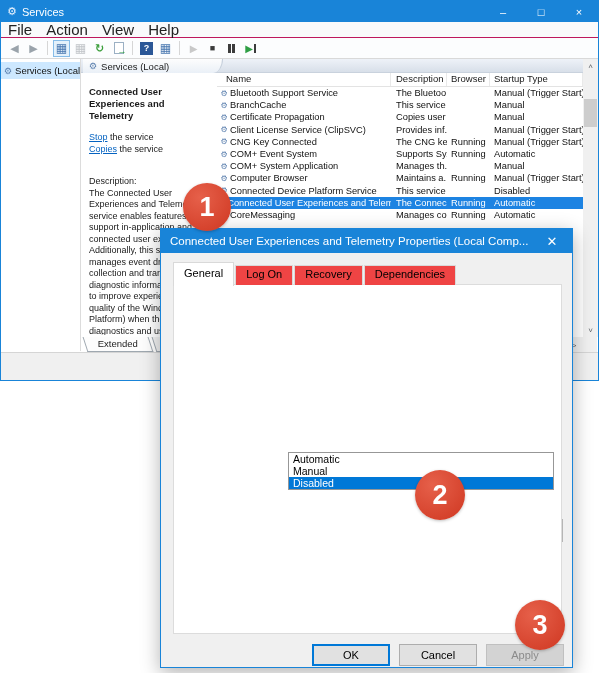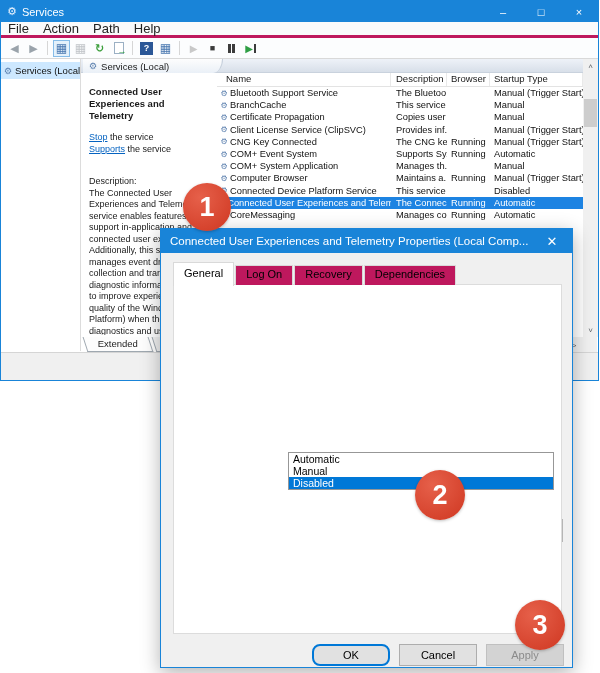--- a/index.html
+++ b/index.html
@@ -10,21 +10,21 @@
   
   #main-window { position:absolute; left:0; top:0; width:599px; height:381px;
     border:1px solid #1984d8; background:#fff; z-index:1; }
   .titlebar { position:absolute; left:0; top:0; right:0; height:21px; background:#1984d8;
     color:#fff; font-size:11px; display:flex; align-items:center; }
   .titlebar .app-icon { margin:0 5px 0 6px; font-size:11px; color:#eaf4ff; }
   .win-controls { position:absolute; right:0; top:0; height:21px; display:flex; }
   .win-btn { width:38px; height:21px; display:flex; align-items:center; justify-content:center;
     color:#fff; font-size:11px; }
   .menubar { position:absolute; left:0; top:21px; right:0; height:16px; background:#f9fafb;
-    border-bottom:3px solid #be185d; display:flex; align-items:center; font-size:13px; color:#222; }
+    border-bottom:1px solid #be185d; display:flex; align-items:center; font-size:15px; color:#222; }
   .menubar span { padding:0 7px; }
   .toolbar { position:absolute; left:0; top:37px; right:0; height:21px; background:#fcfdfe;
     border-bottom:1px solid #d9d9d9; display:flex; align-items:center; padding-left:4px; }
   .tb-ico { width:17px; height:17px; display:flex; align-items:center; justify-content:center;
     font-size:11px; margin:0 1px; }
   .tb-sep { width:1px; height:14px; background:#d6d6d6; margin:0 4px; }
   .ico-gray { color:#9aa3ab; }
   .ico-win { color:#4a78b0; font-size:12px; }
   .ico-active { background:#e4f1fb; border:1px solid #86bce8; }
   .ico-disabled { color:#c0c4c8; font-size:12px; }
@@ -107,21 +107,21 @@
   
   #dialog { position:absolute; left:160px; top:228px; width:413px; height:440px;
     background:#f0f0f0; border:1px solid #1984d8; box-shadow:0 5px 18px rgba(0,0,0,0.30);
     z-index:10; font-size:11px; color:#000; }
   .dlg-titlebar { position:absolute; left:0; top:0; right:0; height:24px; background:#1984d8;
     color:#fff; display:flex; align-items:center; padding-left:9px; font-size:11.5px;
     white-space:nowrap; overflow:hidden; }
   .dlg-close { position:absolute; right:0; top:0; width:40px; height:24px; display:flex;
     align-items:center; justify-content:center; color:#fff; font-size:13px; }
   .dlg-tabs { position:absolute; left:12px; top:33px; height:23px; display:flex; z-index:2; }
-  .dtab { height:20px; margin-top:3px; padding:2px 10px 0 10px; background:#be185d;
+  .dtab { height:20px; margin-top:3px; padding:2px 10px 0 10px; background:#ef4444;
     border:1px solid #d9d9d9; border-bottom:none; margin-right:1px; font-size:11px; }
   .dtab.active { height:24px; margin-top:0; padding-top:4px; background:#fff; position:relative; z-index:3; }
   .tab-page { position:absolute; left:12px; top:55px; width:389px; height:350px;
     background:#fff; border:1px solid #dcdcdc; z-index:1; }
   .fld-label { position:absolute; left:23px; font-size:11px; color:#000; }
   .fld-value { position:absolute; left:127px; font-size:11px; color:#000; }
   .desc-box { position:absolute; left:127px; top:113px; width:266px; height:36px;
     border:1px solid #c3c3c3; background:#fff; font-size:10.5px; line-height:15px;
     padding:2px 16px 0 4px; overflow:hidden; }
   .desc-box .spin { position:absolute; right:3px; font-size:8px; color:#666; }
@@ -172,21 +172,21 @@
       <div class="win-controls">
         <span class="win-btn">–</span>
         <span class="win-btn">□</span>
         <span class="win-btn">×</span>
       </div>
     </div>
 
     <div class="menubar">
       <span>File</span>
       <span>Action</span>
-      <span>Path</span>
+      <span>View</span>
       <span>Help</span>
     </div>
 
     <div class="toolbar">
       <span class="tb-ico ico-gray">◀</span>
       <span class="tb-ico ico-gray">▶</span>
       <span class="tb-sep"></span>
       <span class="tb-ico ico-win ico-active">▦</span>
       <span class="tb-ico ico-disabled">▦</span>
       <span class="tb-ico ico-refresh">↻</span>
@@ -223,21 +223,21 @@
       <div class="snap-tab">
         <span class="gear">⚙</span>
         <span>Services (Local)</span>
       </div>
     </div>
 
     <div class="extended-pane">
       <div class="svc-title">Connected User Experiences and Telemetry</div>
       <div class="svc-links">
         <div><a href="#">Stop</a><span> the service</span></div>
-        <div><a href="#">Supports</a><span> the service</span></div>
+        <div><a href="#">Copies</a><span> the service</span></div>
       </div>
       <div class="desc-label">Description:</div>
       <div class="desc-text">The Connected User Experiences and Telemetry service enables features that support in-application and connected user experiences. Additionally, this service manages event driven collection and transmission of diagnostic information (used to improve experience and quality of the Windows Platform) when the diagnostics and usage privacy settings are enabled under Feedback and Diagnostics.</div>
     </div>
 
     <div class="list-pane">
       <div class="list-header" style="position:relative;">
 
         <span class="hc hc-name">Name</span>
         <span class="hc hc-desc">Description</span>
@@ -420,21 +420,21 @@
     <div class="ctl-btn" style="left:13px;">Start</div>
     <div class="ctl-btn enabled" style="left:116px;">Stop</div>
     <div class="ctl-btn" style="left:219px;">Pause</div>
     <div class="ctl-btn" style="left:322px;">Resume</div>
 
     <div class="hint">You can specify the start parameters that apply when you start the service from here.</div>
 
     <span class="params-label">Start parameters:</span>
     <div class="params-box"></div>
 
-    <div class="dlg-btn focused" style="left:151px;border-radius:8px;">OK</div>
+    <div class="dlg-btn focused" style="left:151px;">OK</div>
     <div class="dlg-btn disabled" style="left:325px;">Apply</div>
     <div class="dlg-btn" style="left:238px;">Cancel</div>
   </div>
 
   <div class="badge" id="badge-1">1</div>
   <div class="badge" id="badge-2">2</div>
   <div class="badge" id="badge-3">3</div>
 
 </div>
 

